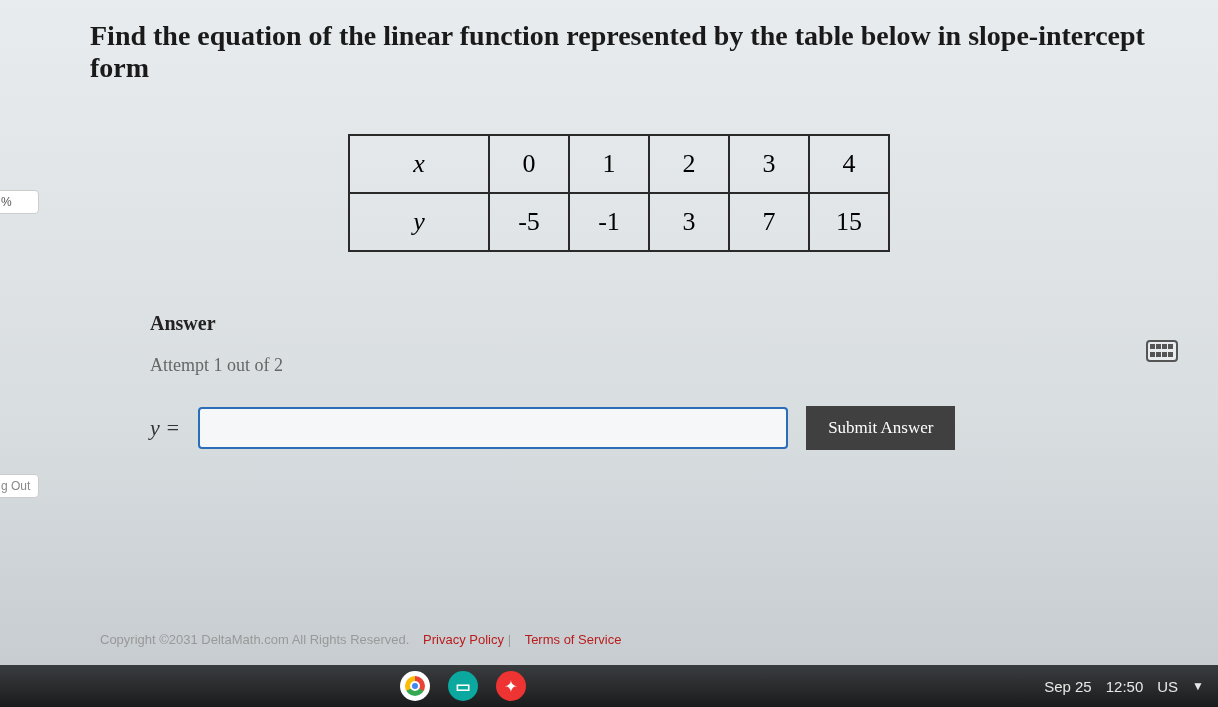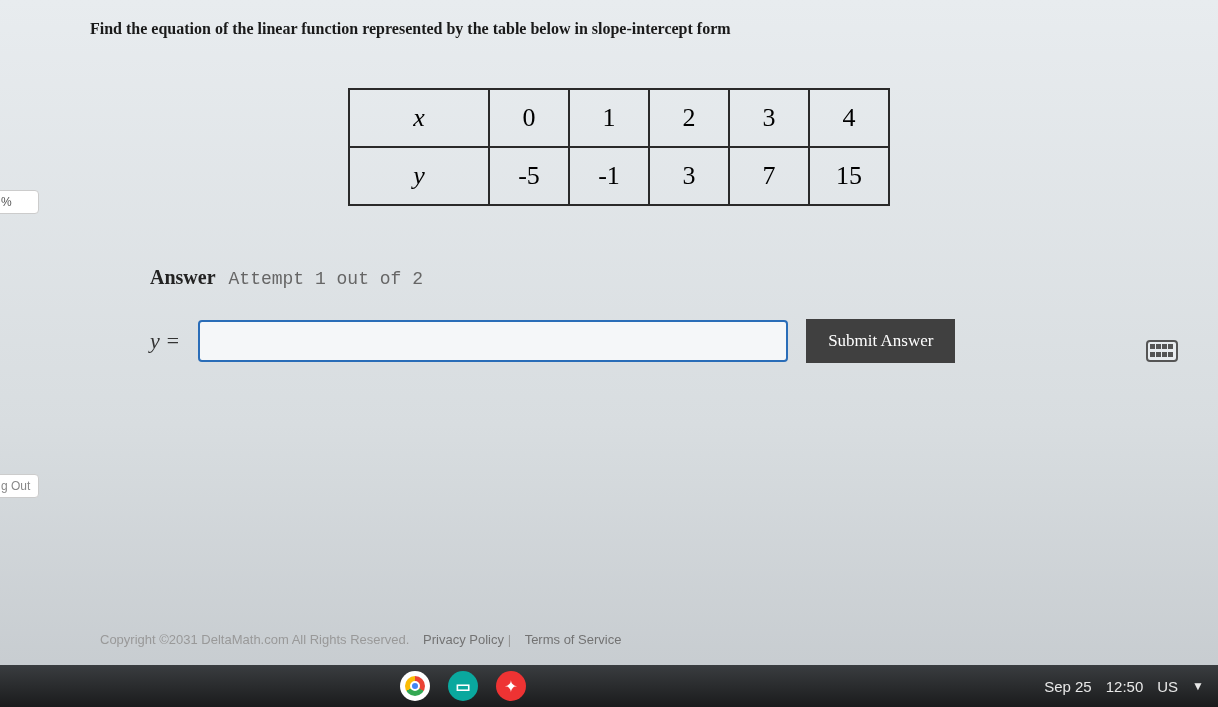--- a/index.html
+++ b/index.html
@@ -8,21 +8,21 @@
     background: linear-gradient(180deg, #e8ecef 0%, #d8dde0 60%, #c5cace 100%);
     width: 1218px;
     height: 707px;
     overflow: hidden;
     position: relative;
   }
   .content {
     padding: 20px 70px 0 90px;
   }
   .question {
-    font-size: 16px;
+    font-size: 28px;
     font-weight: bold;
     color: #1a1a1a;
     margin-bottom: 50px;
   }
   .table-wrap {
     display: flex;
     justify-content: center;
     margin-bottom: 60px;
   }
   table {
@@ -34,25 +34,26 @@
     font-size: 26px;
     font-family: Georgia, serif;
     height: 58px;
     background: rgba(255,255,255,0.05);
   }
   td.hdr { width: 140px; font-style: italic; }
   td.cell { width: 80px; }
   .answer-row {
     display: flex;
     align-items: baseline;
-    gap: 13px;
+    gap: 20px;
     margin: 0 60px 30px 60px;
+    flex-direction: column;
   }
   .answer-label { font-weight: bold; font-size: 20px; color: #222; }
-  .attempt { font-size: 18px; color: #666; font-family: Liberation Mono, monospace; text-align: right; }
+  .attempt { font-size: 18px; color: #666; font-family: Liberation Serif, serif; text-align: right; }
   .keyboard-icon {
     position: absolute;
     right: 40px;
     top: 340px;
     width: 32px;
     height: 22px;
     border: 2px solid #555;
     border-radius: 4px;
     display: flex;
     flex-wrap: wrap;
@@ -106,21 +107,21 @@
   }
   .left-tab.logout { writing-mode: horizontal-tb; font-size:12px; color:#888;}
   .footer-text {
     position: absolute;
     bottom: 60px;
     left: 100px;
     font-size: 13px;
     color: #999;
     font-family: Arial, sans-serif;
   }
-  .footer-text a { color: #737373; text-decoration: none; margin-left: 10px; }
+  .footer-text a { color: #b91c1c; text-decoration: none; margin-left: 10px; }
   .taskbar {
     position: absolute;
     bottom: 0;
     left: 0;
     right: 0;
     height: 42px;
     background: linear-gradient(180deg, #3a3d40 0%, #1a1b1c 100%);
     display: flex;
     align-items: center;
     padding: 0 400px 0 400px;

